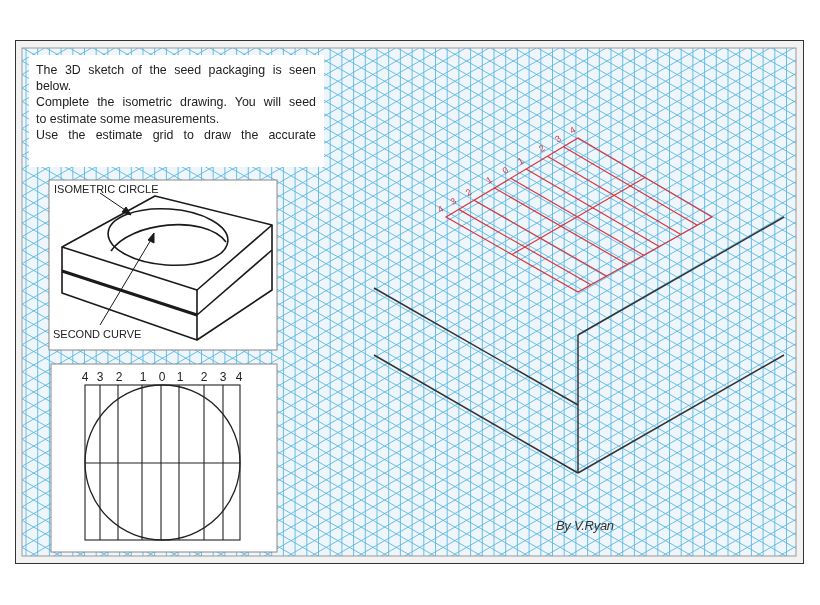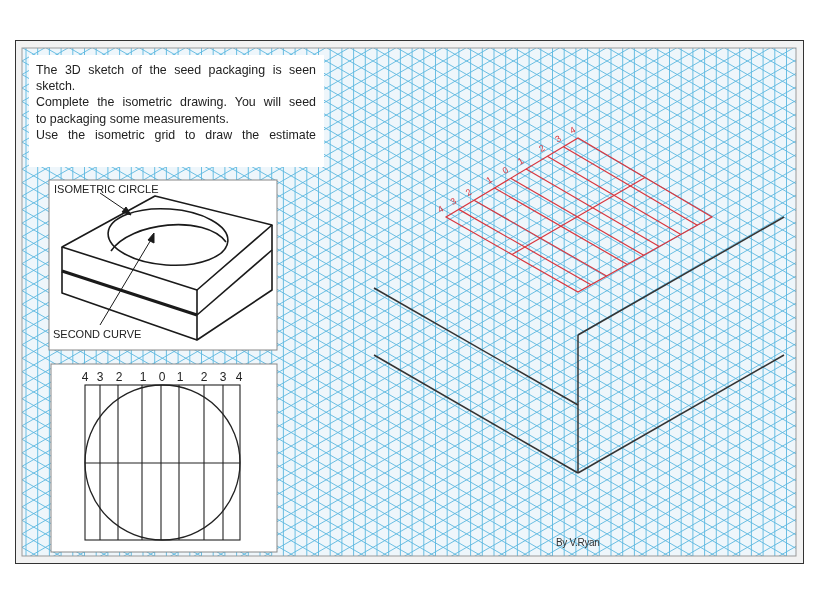--- a/index.html
+++ b/index.html
@@ -3,21 +3,21 @@
 <meta charset="utf-8">
 <style>
   html, body { margin:0; padding:0; background:#ffffff; }
   body { width:820px; height:605px; position:relative; overflow:hidden; font-family:"Liberation Sans", sans-serif; }
   #stage { position:absolute; left:0; top:0; width:652px; height:605px; }
   .frame { position:absolute; left:15px; top:40px; width:789px; height:524px; border:1px solid #333; box-sizing:border-box; background:#f2f2f2; }
   .panel-text { position:absolute; left:29px; top:55px; width:295px; height:112px; background:#ffffff; }
   .instr { position:absolute; left:36px; top:62px; width:280px; font-size:12.4px; line-height:16.2px; color:#222; }
   .instr div { white-space:nowrap; }
   .instr .just { text-align:justify; text-align-last:justify; white-space:normal; }
-  .credit { position:absolute; left:556px; top:537px; font-size:10px; color:#333; letter-spacing:-0.3px; }
+  .credit { position:absolute; left:556px; top:518px; font-size:13px; color:#333; letter-spacing:-0.3px;font-style:italic; }
   .svg-layer { position:absolute; left:0; top:0; }
   .sketch-label { font-family:"Liberation Sans", sans-serif; font-size:11px; fill:#222; }
   .grid-label { font-family:"Liberation Sans", sans-serif; font-size:12px; fill:#222; }
   .red-label { font-family:"Liberation Sans", sans-serif; font-size:9px; fill:#d9363e; }
 </style>
 </head>
 <body>
 
 <div id="stage">
   <div class="frame"></div>
@@ -316,24 +316,24 @@
         <line x1="22" y1="1020.210491943251" x2="796" y2="573.3413835904807"></line>
         <line x1="22" y1="1033.7204882422882" x2="796" y2="1480.5895965950585"></line>
         <line x1="22" y1="1033.7204882422882" x2="796" y2="586.8513798895178"></line>
       </g>
     <rect x="22" y="48" width="774" height="508" fill="none" stroke="#999" stroke-width="1"></rect>
   </svg>
 
   <div class="panel-text"></div>
   <div class="instr">
     <div class="just">The 3D sketch of the seed packaging is seen</div>
-    <div>sketch.</div>
+    <div>below.</div>
     <div class="just">Complete the isometric drawing. You will seed</div>
-    <div>to packaging some measurements.</div>
-    <div class="just">Use the isometric grid to draw the estimate</div>
+    <div>to estimate some measurements.</div>
+    <div class="just">Use the estimate grid to draw the accurate</div>
   </div>
 
   <svg class="svg-layer" width="820" height="605" viewBox="0 0 820 605">
 
     <g>
       <rect x="49" y="180" width="228" height="170" fill="#ffffff" stroke="#888" stroke-width="1"></rect>
       <g fill="none" stroke="#1a1a1a" stroke-width="1.6" stroke-linejoin="round">
 
         <polygon points="62,247 155,196 272,225 197,290" fill="#ffffff"></polygon>
 

